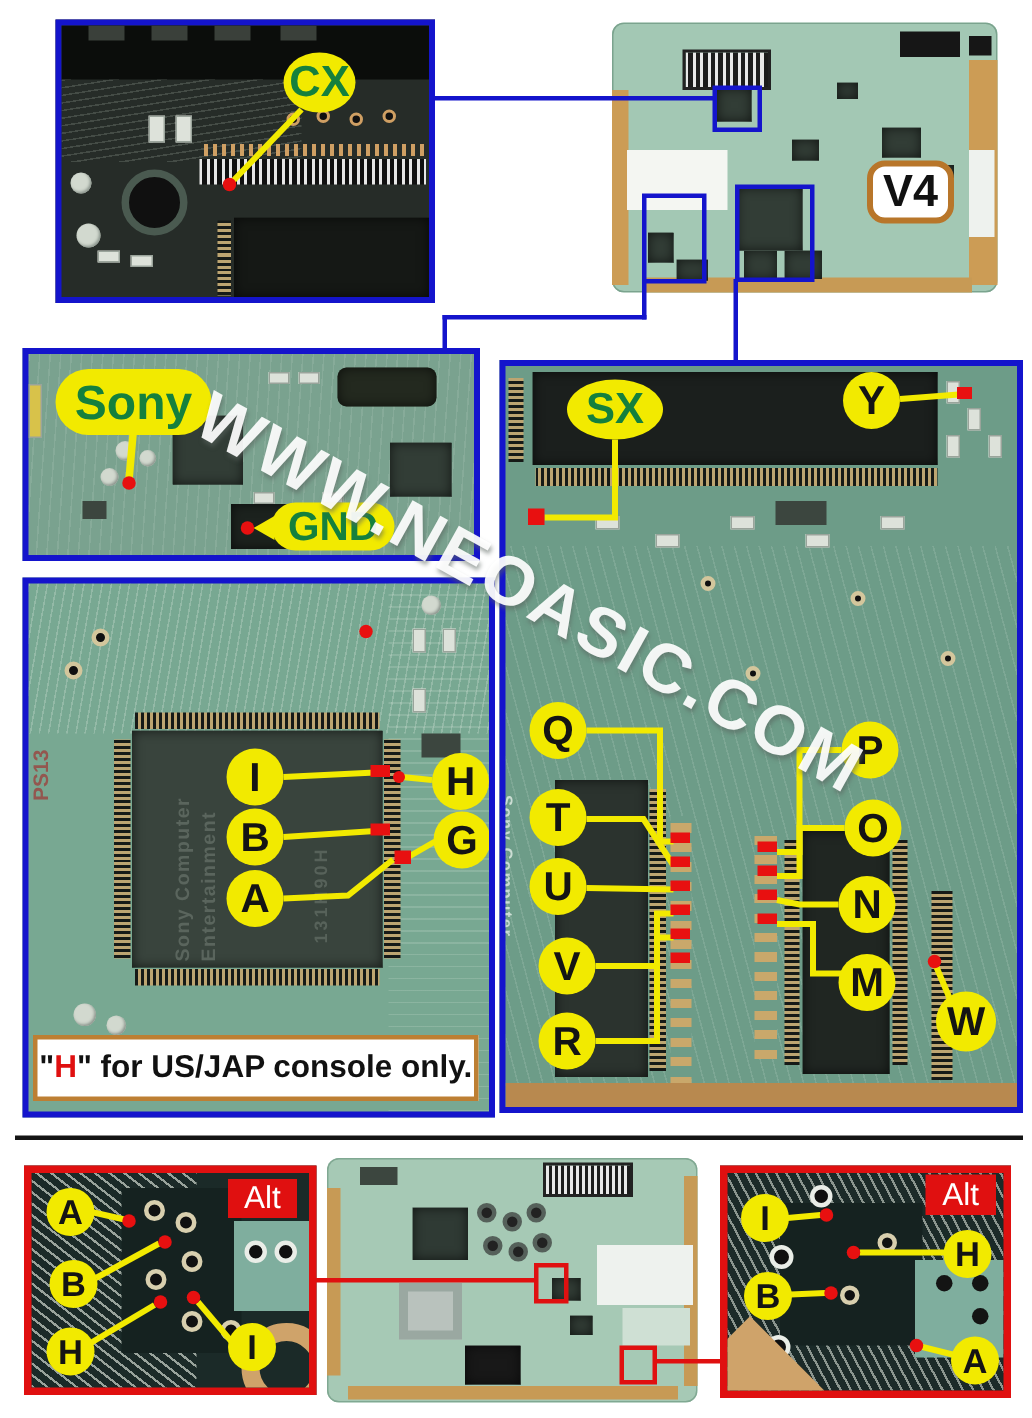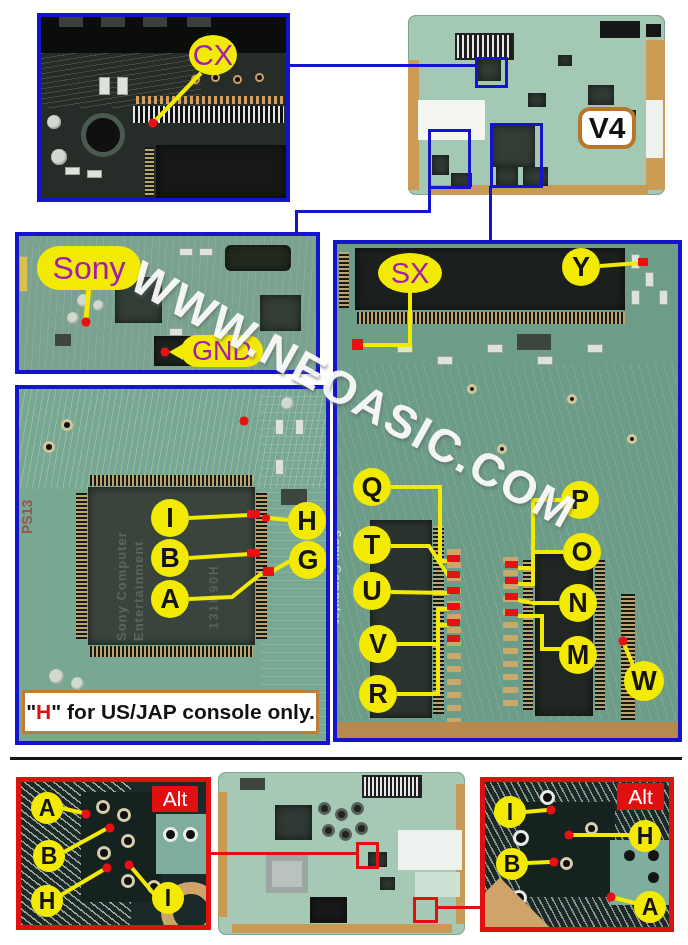--- a/index.html
+++ b/index.html
@@ -9,21 +9,21 @@
   html,body{margin:0;padding:0;background:#fff;}
   .page{position:relative;width:688px;height:945px;background:#fff;overflow:hidden;
         font-family:"Liberation Sans",sans-serif;}
   .panel{position:absolute;border:4px solid var(--blue);box-sizing:border-box;overflow:hidden;}
   .alt{border:5px solid var(--red);}
   .lines{position:absolute;left:0;top:0;z-index:20;}
   .pt{position:absolute;width:38px;height:38px;border-radius:50%;background:var(--yellow);
       color:#141414;font-weight:bold;font-size:27px;display:flex;align-items:center;
       justify-content:center;z-index:30;line-height:1;}
   .pt.sm{width:32px;height:32px;font-size:23px;}
-  .tag{position:absolute;background:var(--yellow);color:#a21caf;font-weight:normal;
+  .tag{position:absolute;background:var(--yellow);color:#15803d;font-weight:bold;
        display:flex;align-items:center;justify-content:center;z-index:30;line-height:1;text-align:right;}
   .chip{position:absolute;background:#323d36;box-shadow:inset 0 0 8px rgba(0,0,0,.65);}
   .pins-h{position:absolute;background:repeating-linear-gradient(90deg,#161a17 0 2px,#bda571 2px 4px);}
   .pins-v{position:absolute;background:repeating-linear-gradient(0deg,#161a17 0 2px,#bda571 2px 4px);}
   .via{position:absolute;border-radius:50%;background:#101010;border:3px solid #d3c69c;box-sizing:border-box;}
   .blob{position:absolute;border-radius:50%;background:#d2d9cf;box-shadow:inset -1px -1px 2px #8a948c;}
   .smd{position:absolute;background:#dde2da;box-shadow:inset 0 0 0 1px #9aa49b;}
   .smd.dk{background:#3c463f;box-shadow:none;}
   .traces{position:absolute;opacity:.55;}
   .blue-line{position:absolute;background:var(--blue);z-index:6;}

